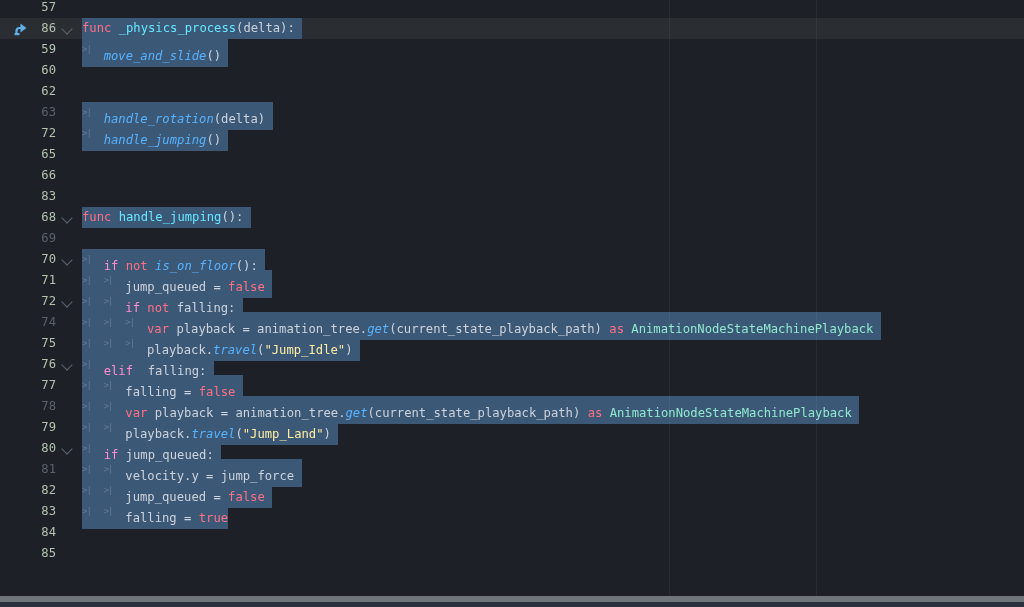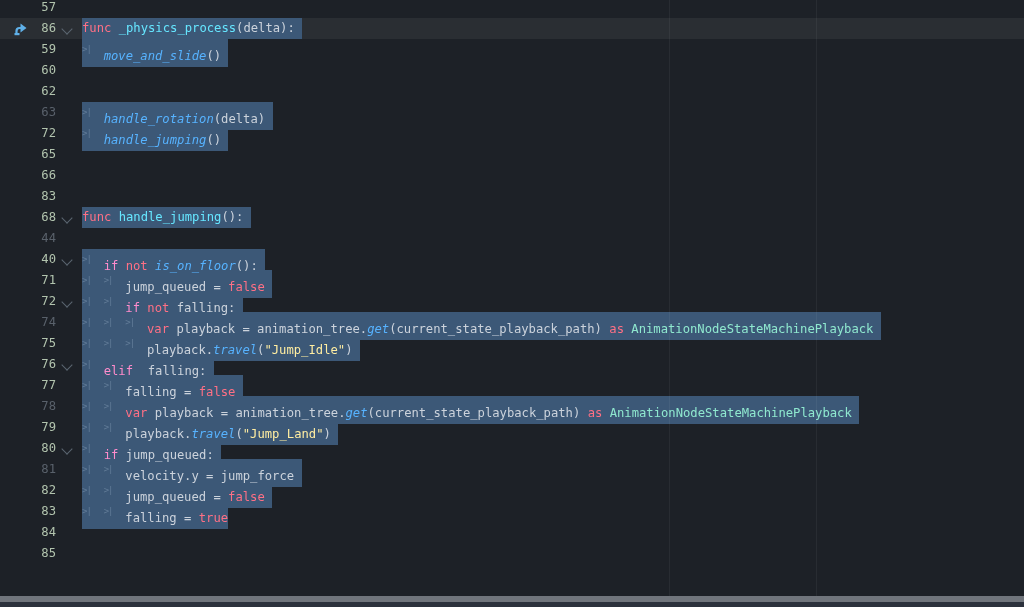--- a/index.html
+++ b/index.html
@@ -52,22 +52,22 @@
             </svg></span><span class="lnum safe">86</span><span class="fold"></span></span><span class="code"><span class="selbg full"></span><span class="toks"><span class="t-kw">func </span><span class="t-fndef">_physics_process</span><span class="t-txt">(delta):</span></span></span></div>
       <div class="row"><span class="gutter"><span class="lnum safe">59</span></span><span class="code"><span class="selbg full"></span><span class="toks"><span class="tab">&gt;|</span><span class="t-fncall">move_and_slide</span><span class="t-txt">()</span></span></span></div>
       <div class="row"><span class="gutter"><span class="lnum safe">60</span></span><span class="code"><span class="selbg empty"></span><span class="toks"></span></span></div>
       <div class="row"><span class="gutter"><span class="lnum safe">62</span></span><span class="code"><span class="selbg empty"></span><span class="toks"></span></span></div>
       <div class="row"><span class="gutter"><span class="lnum">63</span></span><span class="code"><span class="selbg full"></span><span class="toks"><span class="tab">&gt;|</span><span class="t-fncall">handle_rotation</span><span class="t-txt">(delta)</span></span></span></div>
       <div class="row"><span class="gutter"><span class="lnum safe">72</span></span><span class="code"><span class="selbg full"></span><span class="toks"><span class="tab">&gt;|</span><span class="t-fncall">handle_jumping</span><span class="t-txt">()</span></span></span></div>
       <div class="row"><span class="gutter"><span class="lnum safe">65</span></span><span class="code"><span class="selbg empty"></span><span class="toks"></span></span></div>
       <div class="row"><span class="gutter"><span class="lnum safe">66</span></span><span class="code"><span class="selbg empty"></span><span class="toks"></span></span></div>
       <div class="row"><span class="gutter"><span class="lnum safe">83</span></span><span class="code"><span class="selbg empty"></span><span class="toks"></span></span></div>
       <div class="row"><span class="gutter"><span class="lnum safe">68</span><span class="fold"></span></span><span class="code"><span class="selbg full"></span><span class="toks"><span class="t-kw">func </span><span class="t-fndef">handle_jumping</span><span class="t-txt">():</span></span></span></div>
-      <div class="row"><span class="gutter"><span class="lnum">44</span></span></div>
-      <div class="row"><span class="gutter"><span class="lnum safe">40</span><span class="fold"></span></span><span class="code"><span class="selbg full"></span><span class="toks"><span class="tab">&gt;|</span><span class="t-flow">if </span><span class="t-kw">not </span><span class="t-fncall">is_on_floor</span><span class="t-txt">():</span></span></span></div>
+      <div class="row"><span class="gutter"><span class="lnum">69</span></span></div>
+      <div class="row"><span class="gutter"><span class="lnum safe">70</span><span class="fold"></span></span><span class="code"><span class="selbg full"></span><span class="toks"><span class="tab">&gt;|</span><span class="t-flow">if </span><span class="t-kw">not </span><span class="t-fncall">is_on_floor</span><span class="t-txt">():</span></span></span></div>
       <div class="row"><span class="gutter"><span class="lnum safe">71</span></span><span class="code"><span class="selbg full"></span><span class="toks"><span class="tab">&gt;|</span><span class="tab">&gt;|</span><span class="t-txt">jump_queued = </span><span class="t-kw">false</span></span></span></div>
       <div class="row"><span class="gutter"><span class="lnum safe">72</span><span class="fold"></span></span><span class="code"><span class="selbg full"></span><span class="toks"><span class="tab">&gt;|</span><span class="tab">&gt;|</span><span class="t-flow">if </span><span class="t-kw">not </span><span class="t-txt">falling:</span></span></span></div>
       <div class="row"><span class="gutter"><span class="lnum">74</span></span><span class="code"><span class="selbg full"></span><span class="toks"><span class="tab">&gt;|</span><span class="tab">&gt;|</span><span class="tab">&gt;|</span><span class="t-kw">var </span><span class="t-txt">playback = animation_tree.</span><span class="t-fncall">get</span><span class="t-txt">(current_state_playback_path) </span><span class="t-kw">as </span><span class="t-type">AnimationNodeStateMachinePlayback</span></span></span></div>
       <div class="row"><span class="gutter"><span class="lnum safe">75</span></span><span class="code"><span class="selbg full"></span><span class="toks"><span class="tab">&gt;|</span><span class="tab">&gt;|</span><span class="tab">&gt;|</span><span class="t-txt">playback.</span><span class="t-fncall">travel</span><span class="t-txt">(</span><span class="t-str">"Jump_Idle"</span><span class="t-txt">)</span></span></span></div>
       <div class="row"><span class="gutter"><span class="lnum safe">76</span><span class="fold"></span></span><span class="code"><span class="selbg full"></span><span class="toks"><span class="tab">&gt;|</span><span class="t-flow">elif</span><span class="t-txt">  falling:</span></span></span></div>
       <div class="row"><span class="gutter"><span class="lnum safe">77</span></span><span class="code"><span class="selbg full"></span><span class="toks"><span class="tab">&gt;|</span><span class="tab">&gt;|</span><span class="t-txt">falling = </span><span class="t-kw">false</span></span></span></div>
       <div class="row"><span class="gutter"><span class="lnum">78</span></span><span class="code"><span class="selbg full"></span><span class="toks"><span class="tab">&gt;|</span><span class="tab">&gt;|</span><span class="t-kw">var </span><span class="t-txt">playback = animation_tree.</span><span class="t-fncall">get</span><span class="t-txt">(current_state_playback_path) </span><span class="t-kw">as </span><span class="t-type">AnimationNodeStateMachinePlayback</span></span></span></div>
       <div class="row"><span class="gutter"><span class="lnum safe">79</span></span><span class="code"><span class="selbg full"></span><span class="toks"><span class="tab">&gt;|</span><span class="tab">&gt;|</span><span class="t-txt">playback.</span><span class="t-fncall">travel</span><span class="t-txt">(</span><span class="t-str">"Jump_Land"</span><span class="t-txt">)</span></span></span></div>
       <div class="row"><span class="gutter"><span class="lnum safe">80</span><span class="fold"></span></span><span class="code"><span class="selbg full"></span><span class="toks"><span class="tab">&gt;|</span><span class="t-flow">if </span><span class="t-txt">jump_queued:</span></span></span></div>
       <div class="row"><span class="gutter"><span class="lnum">81</span></span><span class="code"><span class="selbg full"></span><span class="toks"><span class="tab">&gt;|</span><span class="tab">&gt;|</span><span class="t-txt">velocity.y = jump_force</span></span></span></div>

